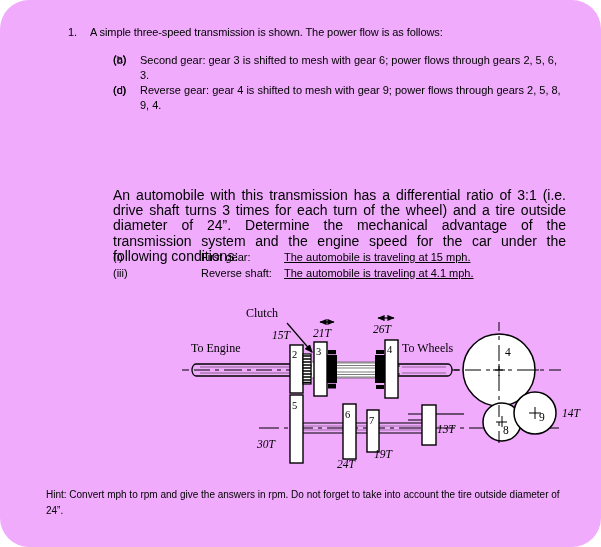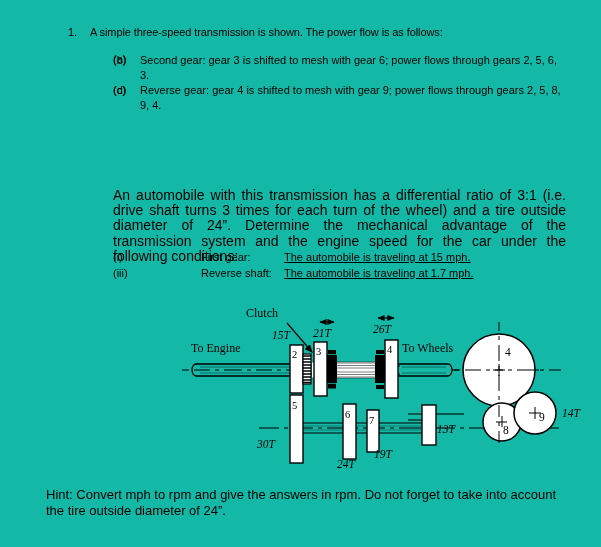--- a/index.html
+++ b/index.html
@@ -11,21 +11,22 @@
     width: 601px;
     height: 547px;
     position: relative;
     font-family: "Liberation Sans", sans-serif;
     color: #000000;
     overflow: hidden;
   }
   .page {
     position: absolute;
     inset: 0;
-    background: #14b8a6;
+    background: #f0abfc;
+    border-radius: 29px;
   }
 
   
   .q-num {
     position: absolute;
     left: 68px;
     top: 26px;
     font-size: 11px;
     letter-spacing: -0.1px;
   }
@@ -71,21 +72,21 @@
   .cond-row { display: flex; }
   .cond-row .rn { width: 44px; flex: 0 0 44px; }
   .cond-row .gear { width: 83px; flex: 0 0 83px; padding-left: 44px; }
   .cond-row .desc { white-space: nowrap; text-decoration: underline; }
 
   .hint {
     position: absolute;
     left: 46px;
     top: 487px;
     width: 514px;
-    font-size: 13px;
+    font-size: 10px;
     line-height: 15.5px;
   }
 
   
   .diagram {
     position: absolute;
     left: 0;
     top: 300px;
     width: 601px;
     height: 180px;
@@ -144,21 +145,21 @@
 
   <div class="conditions">
     <div class="cond-row">
       <span class="rn">(i)</span>
       <span class="gear">First gear:</span>
       <span class="desc">The automobile is traveling at 15 mph.</span>
     </div>
     <div class="cond-row">
       <span class="rn">(iii)</span>
       <span class="gear">Reverse shaft:</span>
-      <span class="desc">The automobile is traveling at 1.7 mph.</span>
+      <span class="desc">The automobile is traveling at 4.1 mph.</span>
     </div>
   </div>
 
   <div class="diagram">
     <svg width="601" height="180" viewBox="0 0 601 180" xmlns="http://www.w3.org/2000/svg">
       <defs>
         <marker id="ah" markerWidth="7" markerHeight="7" refX="6" refY="3" orient="auto">
           <path d="M0,0 L7,3 L0,6 z" fill="#000"></path>
         </marker>
         <marker id="ahs" markerWidth="6" markerHeight="6" refX="5.5" refY="2.6" orient="auto">

